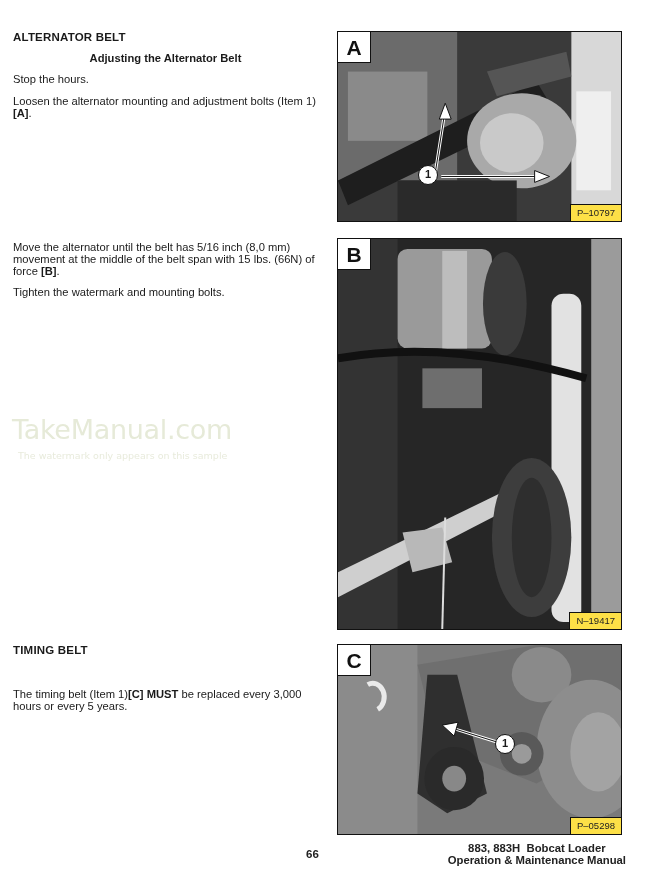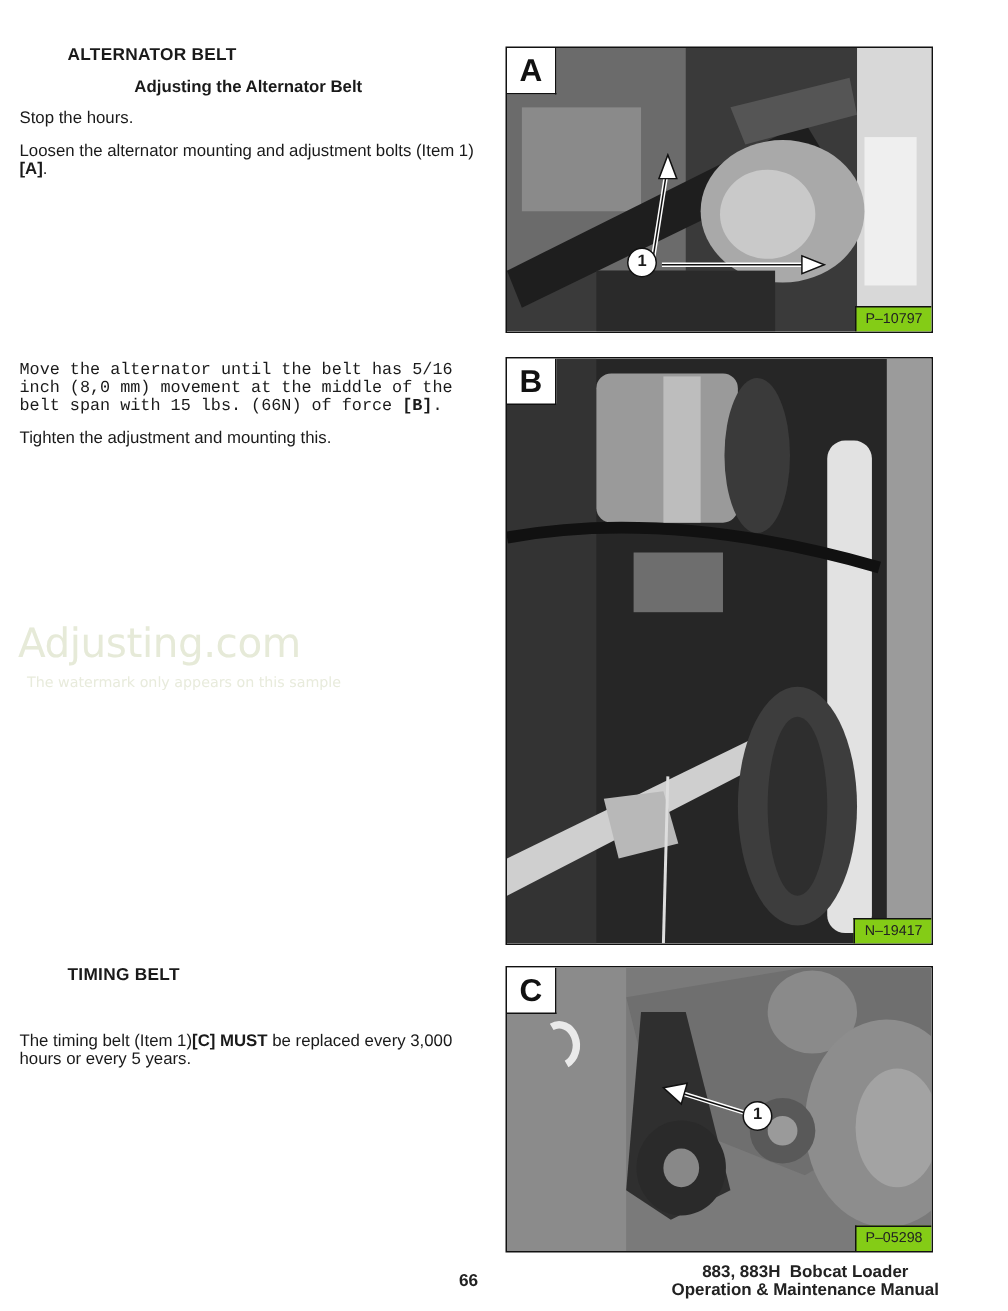--- a/index.html
+++ b/index.html
@@ -1,60 +1,60 @@
 <!DOCTYPE html>
 <html><head>
 <meta charset="utf-8">
 <style>
   * { box-sizing: border-box; margin: 0; padding: 0; }
   html, body { width: 672px; height: 874px; background: #ffffff; overflow: hidden; }
   body { position: relative; font-family: "Liberation Sans", sans-serif; color: #1a1a1a; }
 
   .txt { position: absolute; left: 13px; width: 305px; font-size: 11.2px; line-height: 12px; }
-  .h1 { font-weight: bold; font-size: 11.5px; letter-spacing: 0.2px; margin-left: 32px; }
+  .h1 { font-weight: bold; font-size: 11.5px; letter-spacing: 0.2px; }
   .h2 { font-weight: bold; font-size: 11.2px; text-align: center; }
   .b { font-weight: bold; }
 
   .watermark { position: absolute; left: 12px; top: 414px; width: 230px; }
   .wm-main { font-family: "DejaVu Sans", sans-serif; font-size: 27px; color: #e6ead8; letter-spacing: -0.3px; }
   .wm-sub { font-family: "DejaVu Sans", sans-serif; font-size: 9.5px; color: #e8ebdc; margin-top: 5px; margin-left: 6px; }
 
   .panel { position: absolute; left: 337px; width: 285px; border: 1.5px solid #111; overflow: hidden; }
   .panel svg.photo { position: absolute; left: 0; top: 0; width: 100%; height: 100%; }
   .panel-letter { position: absolute; left: 0; top: 0; width: 33px; height: 31px; background: #fff;
     border-right: 1.5px solid #111; border-bottom: 1.5px solid #111;
     font-size: 21px; font-weight: bold; text-align: center; line-height: 31px; color: #111; }
-  .panel-code { position: absolute; right: 0; bottom: 0; height: 17px; padding: 0 6px; background: #84cc16;
+  .panel-code { position: absolute; right: 0; bottom: 0; height: 17px; padding: 0 6px; background: #fde047;
     border-left: 1.5px solid #111; border-top: 1.5px solid #111;
     font-size: 9.5px; line-height: 16px; color: #222; }
 
   .callout { position: absolute; width: 20px; height: 20px; border-radius: 50%; background: #fff;
     border: 1.5px solid #111; font-size: 11px; font-weight: bold; text-align: center; line-height: 17px; }
 
   .footer-page { position: absolute; left: 306px; top: 848px; font-size: 11.5px; font-weight: bold; color: #222; }
   .footer-title { position: absolute; right: 46px; top: 842px; text-align: center; font-size: 11.3px;
     font-weight: bold; line-height: 12px; color: #222; }
 </style>
 </head>
 <body>
 
 <div class="txt h1" style="top:31px;">ALTERNATOR BELT</div>
 <div class="txt h2" style="top:52px;">Adjusting the Alternator Belt</div>
 <div class="txt" style="top:73px;">Stop the hours.</div>
 <div class="txt" style="top:95px;">
   <span>Loosen the alternator mounting and adjustment bolts (Item 1) </span><span class="b">[A]</span><span>.</span>
 </div>
 
-<div class="txt" style="top:241px;font-family:Liberation Mono, monospace;">
+<div class="txt" style="top:241px;">
   <span>Move the alternator until the belt has 5/16 inch (8,0 mm) movement at the middle of the belt span with 15 lbs. (66N) of force </span><span class="b">[B]</span><span>.</span>
 </div>
-<div class="txt" style="top:286px;">Tighten the adjustment and mounting this.</div>
+<div class="txt" style="top:286px;">Tighten the watermark and mounting bolts.</div>
 
 <div class="watermark">
-  <div class="wm-main">Adjusting.com</div>
+  <div class="wm-main">TakeManual.com</div>
   <div class="wm-sub">The watermark only appears on this sample</div>
 </div>
 
 <div class="txt h1" style="top:644px;">TIMING BELT</div>
 <div class="txt" style="top:688px;">
   <span>The timing belt (Item 1)</span><span class="b">[C]</span>&nbsp;<span class="b">MUST</span><span> be replaced every 3,000 hours or every 5 years.</span>
 </div>
 
 <div class="panel" style="top:31px; height:191px;">
   <svg class="photo" viewBox="0 0 285 191" preserveAspectRatio="none">

